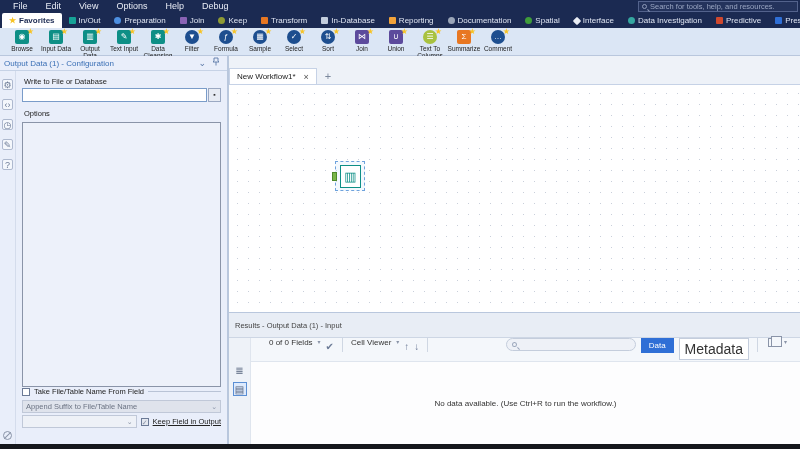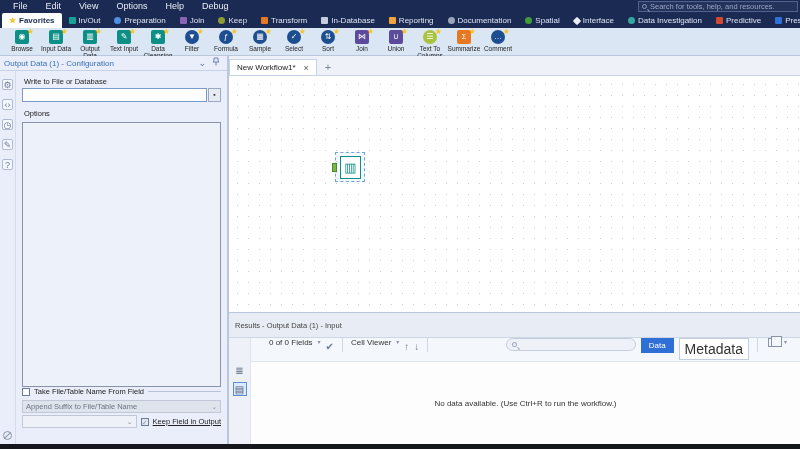--- a/index.html
+++ b/index.html
@@ -60,21 +60,21 @@
   #take-row .rule { flex:1; height:1px; background:#b9c3d6; }
   .dd-disabled { height:13px; background:#dfe3ec; border:1px solid #c0c8d8; color:#6b7383; font-size:7.5px; display:flex; align-items:center; padding:0 3px; margin-top:4px;gap:32px; }
   .dd-disabled .chev { margin-left:auto; font-size:7px; color:#8a94a8; }
   #field-row { display:flex; align-items:center; gap:4px; margin-top:2px; }
   #field-dd { flex:1; height:13px; background:#eef1f7; border:1px solid #c0c8d8; display:flex; align-items:center; padding:0 3px; }
   #field-dd .chev { margin-left:auto; font-size:7px; color:#8a94a8; }
   #keep-label { font-size:7.5px; color:#222; white-space:nowrap;text-decoration:underline; }
 
   
   #canvas-col { flex:1; display:flex; flex-direction:column; min-width:0; }
-  #tabbar { height:20px; background:#eef2f8; border-bottom:1px solid #c6d2e6; display:flex; align-items:flex-end; }
+  #tabbar { height:29px; background:#eef2f8; border-bottom:1px solid #c6d2e6; display:flex; align-items:flex-end; }
   #wf-tab { background:#ffffff; border:1px solid #c6d2e6; border-bottom:none; height:16px; display:flex; align-items:center; padding:0 7px; gap:8px; font-size:8px; color:#222; }
   #wf-close { color:#555; font-size:9px; }
   #newtab-btn { color:#7a879c; font-size:11px; padding:0 8px; line-height:16px; }
   #canvas { flex:1; background:#fff; position:relative; background-image:radial-gradient(#c9cfda 0.8px, transparent 0.8px); background-size:11px 11px; background-position:3px 3px; }
   #canvas-tool { position:absolute; left:106px; top:76px; width:30px; height:30px; border:1px dashed #6fa3dd; background:rgba(210,230,250,0.25); }
   #canvas-tool .inner { position:absolute; left:4px; top:3px; width:21px; height:23px; background:#fff; border:1px solid #0e8f86; color:#0e8f86; font-size:13px; line-height:22px; text-align:center; }
   #canvas-tool .anchor { position:absolute; left:-4px; top:10px; width:5px; height:9px; background:#7ab648; border:1px solid #4e8a2a; }
 
   
   #results { height:132px; border-top:1px solid #b9c7dd; display:flex; flex-direction:column; background:#fff; }

